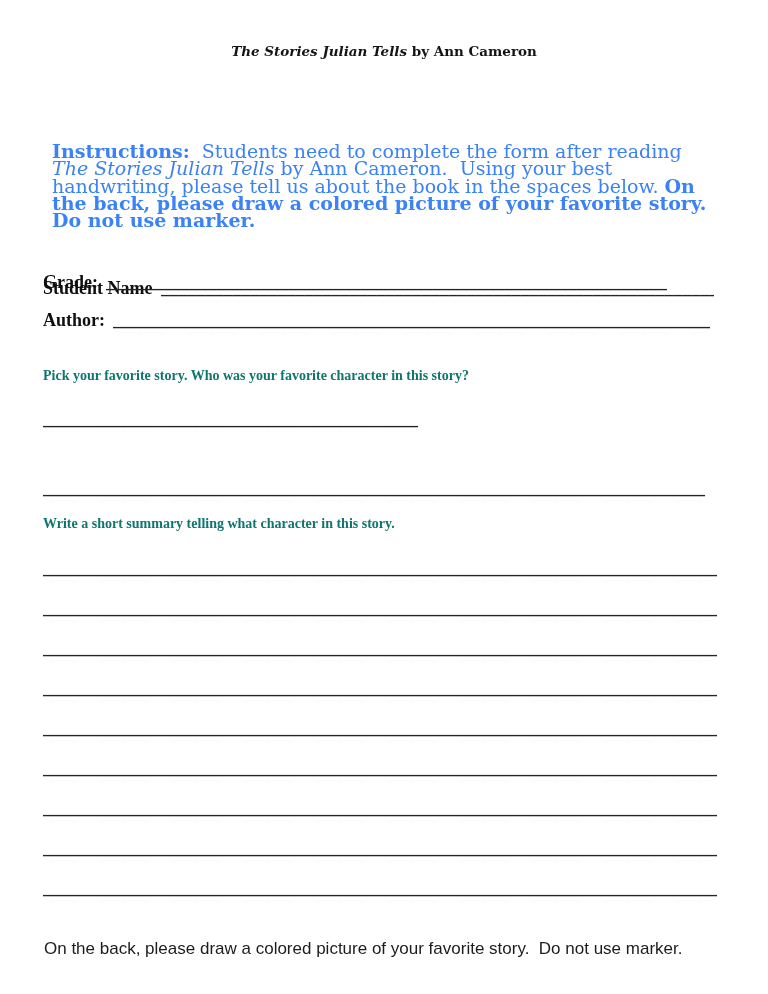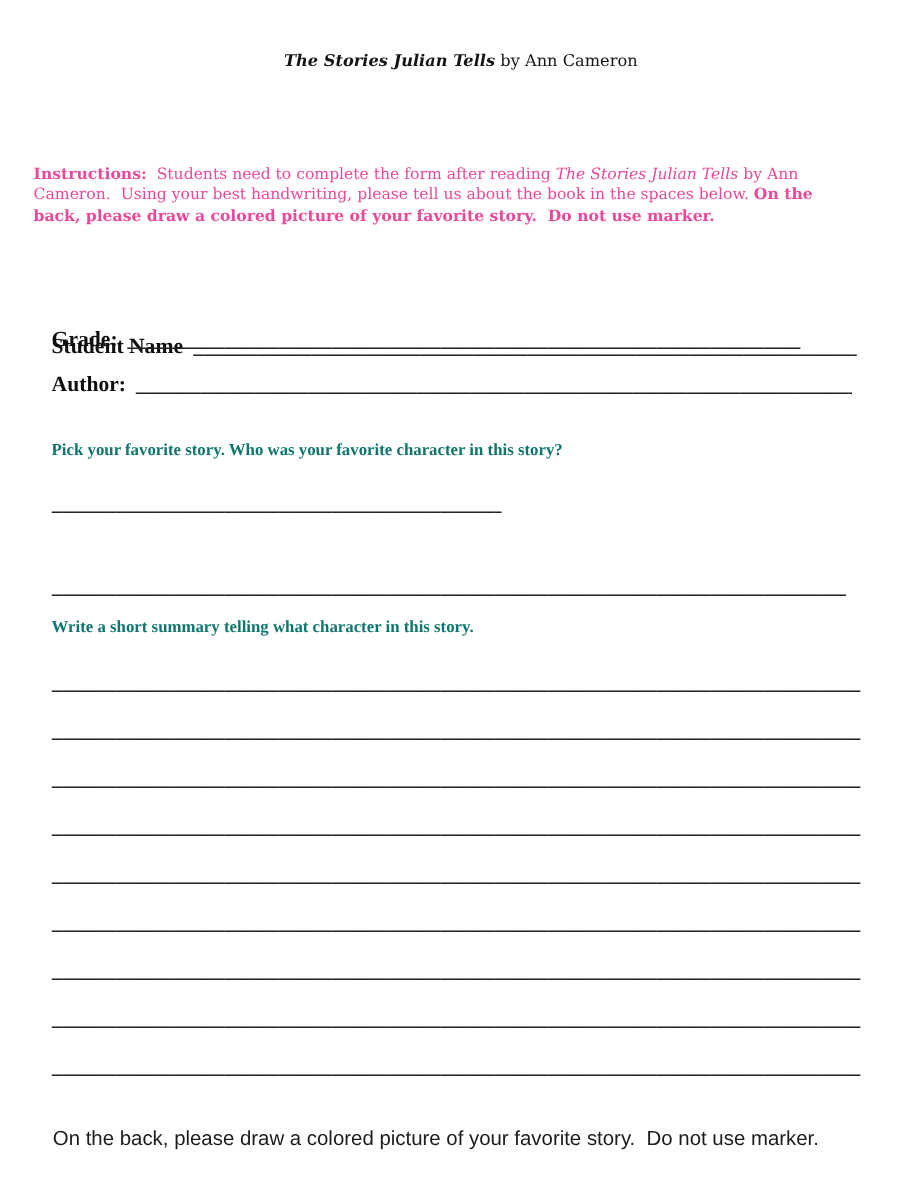--- a/index.html
+++ b/index.html
@@ -18,31 +18,31 @@
     position: absolute;
     top: 43px; left: 0; right: 0;
     text-align: center;
     font-family: "DejaVu Serif", serif;
     font-size: 13.5px;
     line-height: 16.8px;
     font-weight: bold;
     color: #141414;
   }
   .header .book-title { font-style: italic; font-weight: bold; }
-  .header .book-byline { font-style: normal; font-weight: normal; }
+  .header .book-byline { font-style: normal; font-weight: bold; }
 
   
   .instructions {
     position: absolute;
-    top: 124px; left: 28px;
+    top: 124px; left: 52px;
     width: 664px;
     font-family: "DejaVu Serif", serif;
-    font-size: 13px;
+    font-size: 19px;
     line-height: 17.3px;
-    color: #ec4899;
+    color: #3b82f6;
   }
   .instructions span { white-space: pre-wrap; }
   .ins-bold { font-weight: bold; }
   .ins-italic { font-style: italic; }
 
   
   .field-row {
     position: absolute;
     left: 43px;
     width: 675px;

